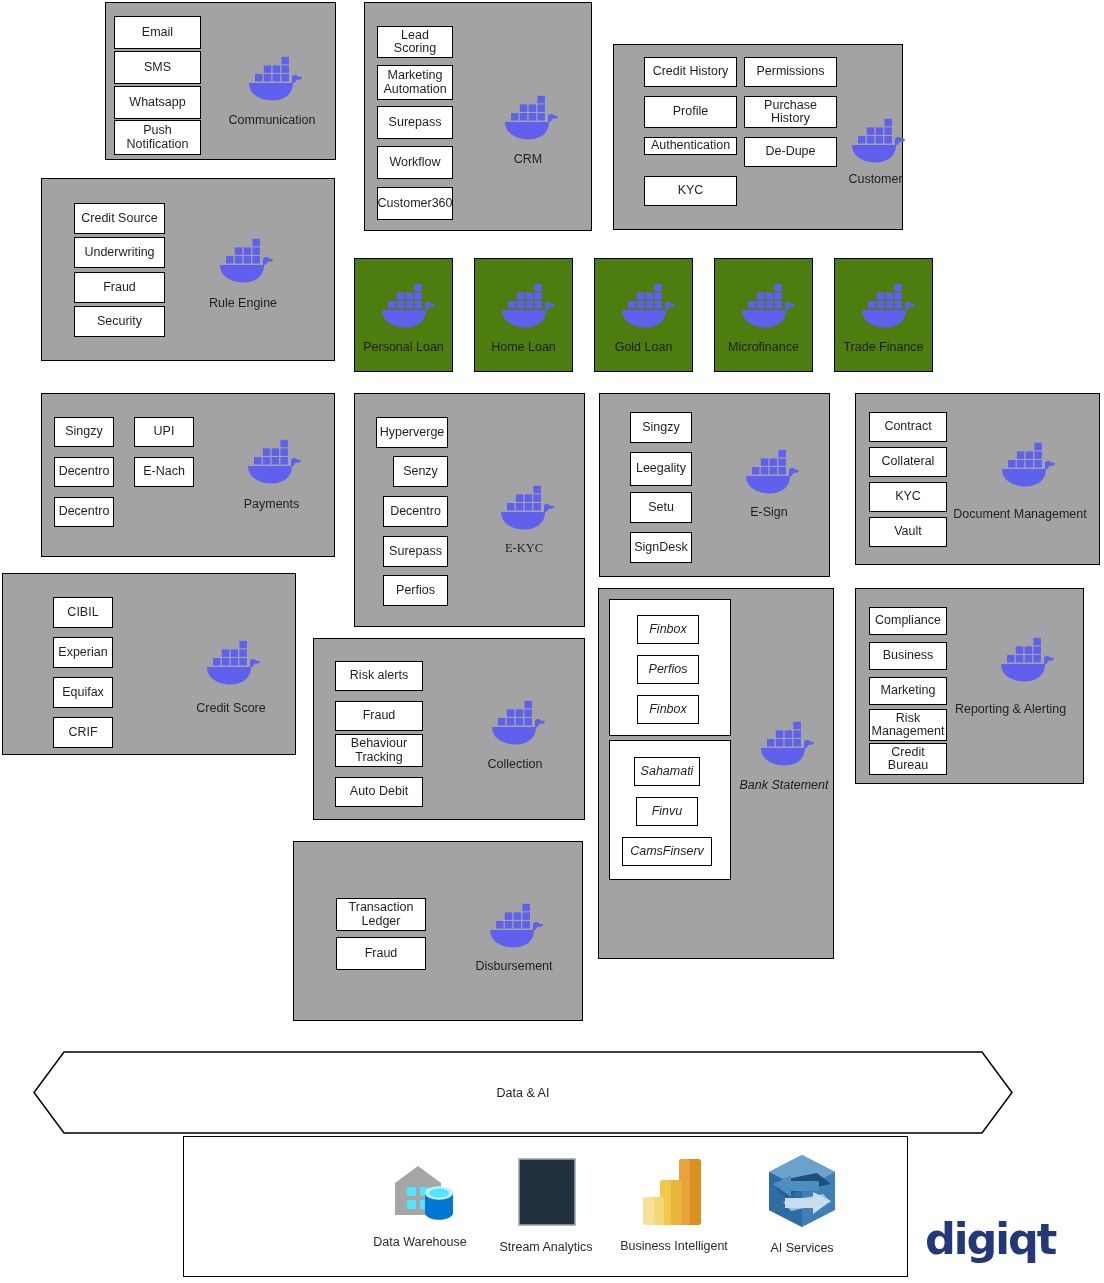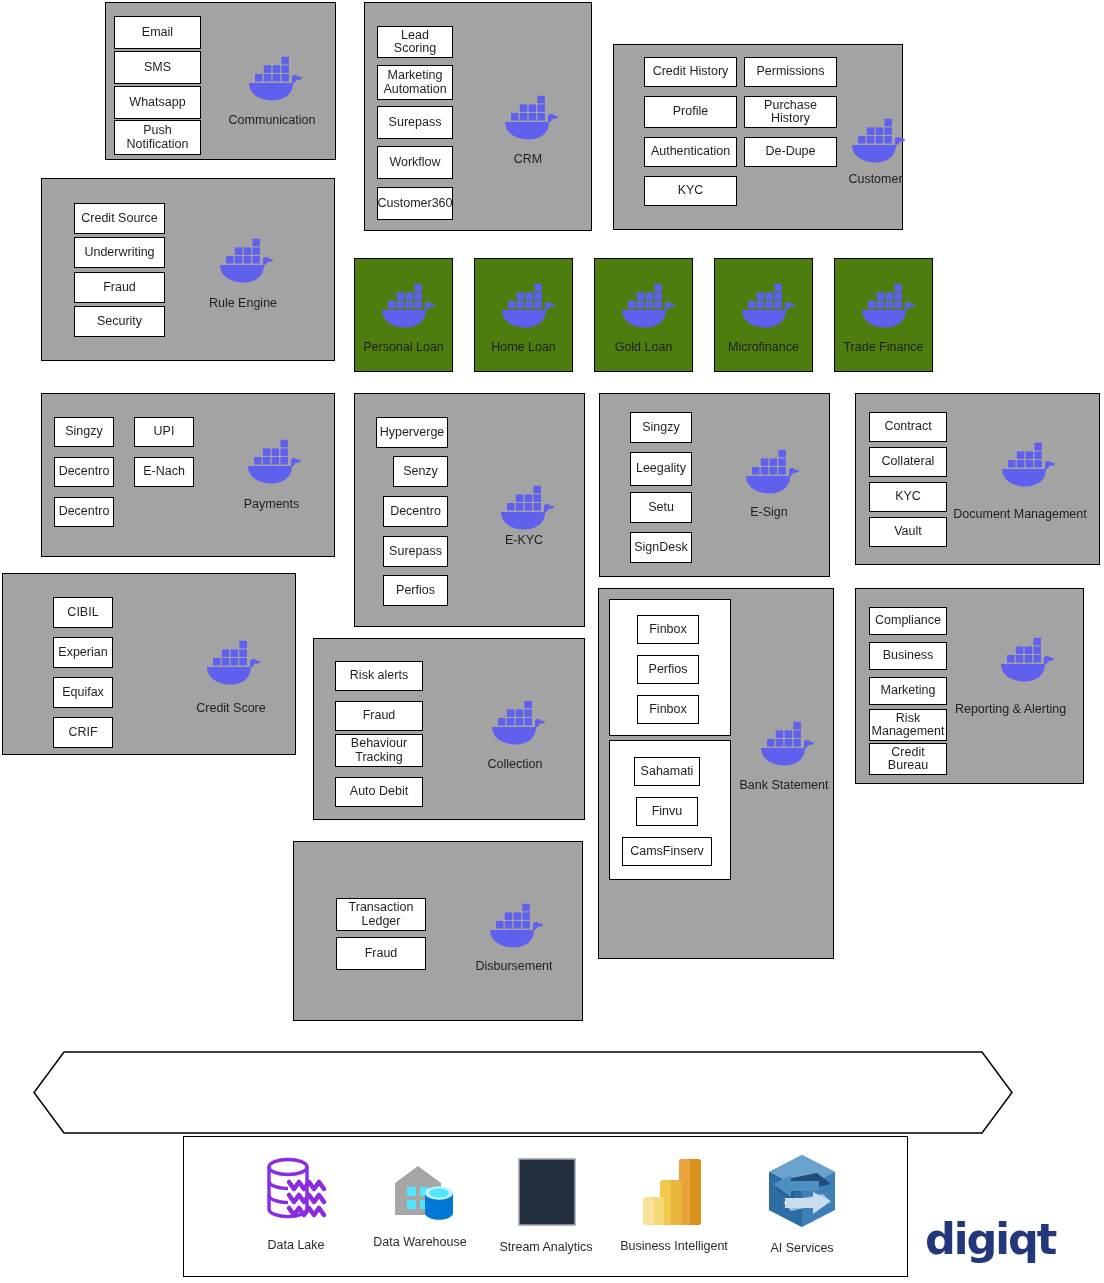--- a/index.html
+++ b/index.html
@@ -121,21 +121,21 @@
     </svg>
   </div>
   <div class="svc-label" style="left:108px;top:150px;width:110px;">CRM</div>
 </div>
 
 <div class="group" style="left:613px;top:44px;width:290px;height:186px;">
   <div class="chip" style="left:30px;top:12px;width:93px;height:30px;">Credit History</div>
   <div class="chip" style="left:130px;top:12px;width:93px;height:30px;">Permissions</div>
   <div class="chip" style="left:30px;top:51px;width:93px;height:32px;">Profile</div>
   <div class="chip" style="left:130px;top:51px;width:93px;height:32px;">Purchase History</div>
-  <div class="chip" style="left:30px;top:92px;width:93px;height:30px;">Authentication</div>
+  <div class="chip" style="left:30px;top:92px;width:93px;height:18px;">Authentication</div>
   <div class="chip" style="left:130px;top:92px;width:93px;height:30px;">De-Dupe</div>
   <div class="chip" style="left:30px;top:131px;width:93px;height:30px;">KYC</div>
   <div class="whale" style="left:230px;top:70px;">
     <svg width="62" height="48" viewBox="0 0 62 48">
       <g fill="#5f61ee">
         <rect x="14" y="21" width="7.5" height="7.5"></rect>
           <rect x="22.8" y="21" width="7.5" height="7.5"></rect>
         <rect x="31.6" y="21" width="7.5" height="7.5"></rect>
           <rect x="40.4" y="21" width="7.5" height="7.5"></rect>
         <rect x="22.8" y="12.4" width="7.5" height="7.5"></rect>
@@ -310,21 +310,21 @@
           <rect x="40.4" y="21" width="7.5" height="7.5"></rect>
         <rect x="22.8" y="12.4" width="7.5" height="7.5"></rect>
           <rect x="31.6" y="12.4" width="7.5" height="7.5"></rect>
         <rect x="40.4" y="12.4" width="7.5" height="7.5"></rect>
         <rect x="40.4" y="3.8" width="7.5" height="7.5"></rect>
         <path d="M8 30 h44 c0 11-8.5 17.5-20.5 17.5C19.5 47.5 8 41.5 8 30z"></path>
         <path d="M51 23.5c3.3-2.6 5.6-1 6.6.6 1.2-.6 3-.2 3.6.9-1.2 1.6-3.6 2.2-5.6 1.7-1 2.4-2.6 3.6-4.6 4z"></path>
       </g>
     </svg>
   </div>
-  <div class="svc-label" style="left:114px;top:140px;width:110px;">E-KYC</div>
+  <div class="svc-label" style="left:114px;top:148px;width:110px;font-family:Liberation Serif, serif;">E-KYC</div>
 </div>
 
 <div class="group" style="left:599px;top:393px;width:231px;height:184px;">
   <div class="chip" style="left:30px;top:18px;width:62px;height:31px;">Singzy</div>
   <div class="chip" style="left:30px;top:58px;width:62px;height:34px;">Leegality</div>
   <div class="chip" style="left:30px;top:98px;width:62px;height:31px;">Setu</div>
   <div class="chip" style="left:30px;top:138px;width:62px;height:31px;">SignDesk</div>
   <div class="whale" style="left:138px;top:52px;">
     <svg width="62" height="48" viewBox="0 0 62 48">
       <g fill="#5f61ee">
@@ -385,21 +385,21 @@
         <rect x="40.4" y="12.4" width="7.5" height="7.5"></rect>
         <rect x="40.4" y="3.8" width="7.5" height="7.5"></rect>
         <path d="M8 30 h44 c0 11-8.5 17.5-20.5 17.5C19.5 47.5 8 41.5 8 30z"></path>
         <path d="M51 23.5c3.3-2.6 5.6-1 6.6.6 1.2-.6 3-.2 3.6.9-1.2 1.6-3.6 2.2-5.6 1.7-1 2.4-2.6 3.6-4.6 4z"></path>
       </g>
     </svg>
   </div>
   <div class="svc-label" style="left:168px;top:128px;width:120px;">Credit Score</div>
 </div>
 
-<div class="group" style="left:598px;top:588px;width:236px;height:371px;">
+<div class="group" style="left:598px;top:588px;width:236px;height:371px;font-style:italic;">
   <div class="subgroup" style="left:10px;top:10px;width:122px;height:137px;">
     <div class="chip" style="left:27px;top:15px;width:62px;height:29px;">Finbox</div>
     <div class="chip" style="left:27px;top:55px;width:62px;height:29px;">Perfios</div>
     <div class="chip" style="left:27px;top:95px;width:62px;height:29px;">Finbox</div>
   </div>
   <div class="subgroup" style="left:10px;top:151px;width:122px;height:140px;">
     <div class="chip" style="left:24px;top:16px;width:66px;height:29px;">Sahamati</div>
     <div class="chip" style="left:26px;top:56px;width:62px;height:29px;">Finvu</div>
     <div class="chip" style="left:12px;top:96px;width:90px;height:29px;">CamsFinserv</div>
   </div>
@@ -490,42 +490,25 @@
       </g>
     </svg>
   </div>
   <div class="svc-label" style="left:158px;top:118px;width:124px;">Disbursement</div>
 </div>
 
 <div class="hexbanner" style="left:32px;top:1050px;width:982px;height:85px;">
   <svg width="982" height="85" viewBox="0 0 982 85" style="display:block;">
     <polygon points="32,2 950,2 980,42.5 950,83 32,83 2,42.5" fill="#ffffff" stroke="#000000" stroke-width="1.5"></polygon>
   </svg>
+  <div class="hextext">Data &amp; AI</div>
 </div>
 
 <div class="datastrip" style="left:183px;top:1136px;width:725px;height:141px;">
 
-  <div class="dicon" style="left:52px;top:13px;width:120px;">
-    <span class="glyph">
-      <svg width="78" height="78" viewBox="0 0 78 78">
-        <g fill="none" stroke="#8a2be2" stroke-width="3.4">
-          <ellipse cx="31" cy="17" rx="19" ry="7.5"></ellipse>
-          <path d="M12 17 v42 c0 4.2 8.5 7.6 19 7.6 s19-3.4 19-7.6 V17"></path>
-          <path d="M12 31 c0 4.2 8.5 7.6 19 7.6"></path>
-          <path d="M12 45 c0 4.2 8.5 7.6 19 7.6"></path>
-        </g>
-        <g fill="none" stroke="#8a2be2" stroke-width="4.6" stroke-linecap="round" stroke-linejoin="round">
-          <path d="M32 32 l5 7 5-7 5 7 5-7 5 7 5-7 5 7"></path>
-          <path d="M32 45 l5 7 5-7 5 7 5-7 5 7 5-7 5 7"></path>
-          <path d="M32 58 l5 7 5-7 5 7 5-7 5 7 5-7 5 7"></path>
-        </g>
-      </svg>
-    </span>
-    <span class="dlabel">Data Lake</span>
-  </div>
 
   <div class="dicon" style="left:176px;top:20px;width:120px;">
     <span class="glyph">
       <svg width="78" height="68" viewBox="0 0 78 68">
         <path d="M14 26 L37 9 L60 26 L60 58 L14 58 Z" fill="#a6a6a6"></path>
         <rect x="26" y="30" width="9" height="9" fill="#50e6ff"></rect>
         <rect x="39" y="30" width="9" height="9" fill="#50e6ff"></rect>
         <rect x="26" y="43" width="9" height="9" fill="#50e6ff"></rect>
         <rect x="39" y="43" width="9" height="9" fill="#50e6ff"></rect>
         <path d="M44 36 h28 v20 c0 3.8-6.3 6.8-14 6.8 s-14-3-14-6.8z" fill="#0078d4"></path>

